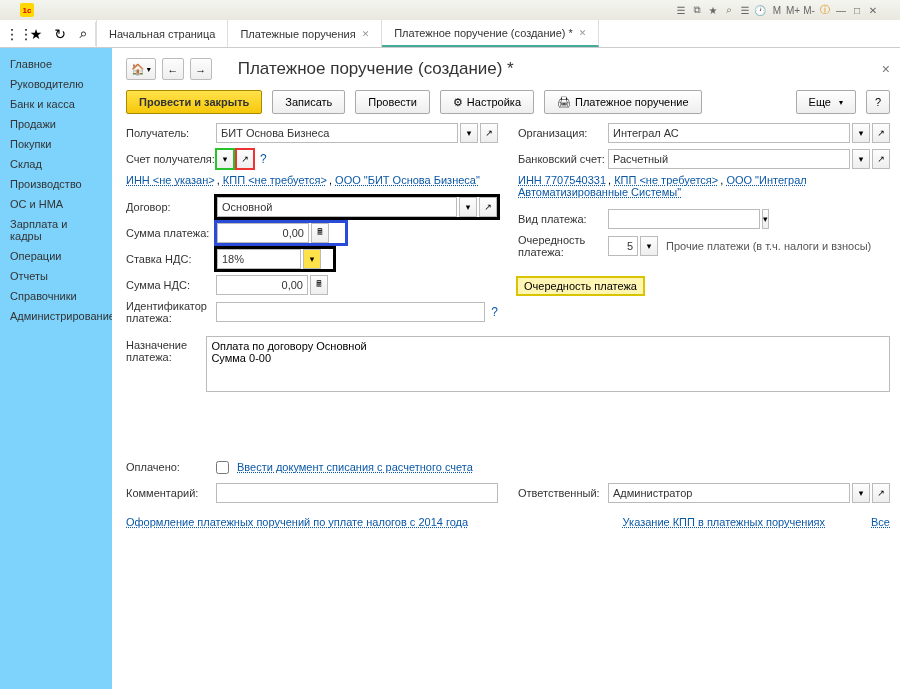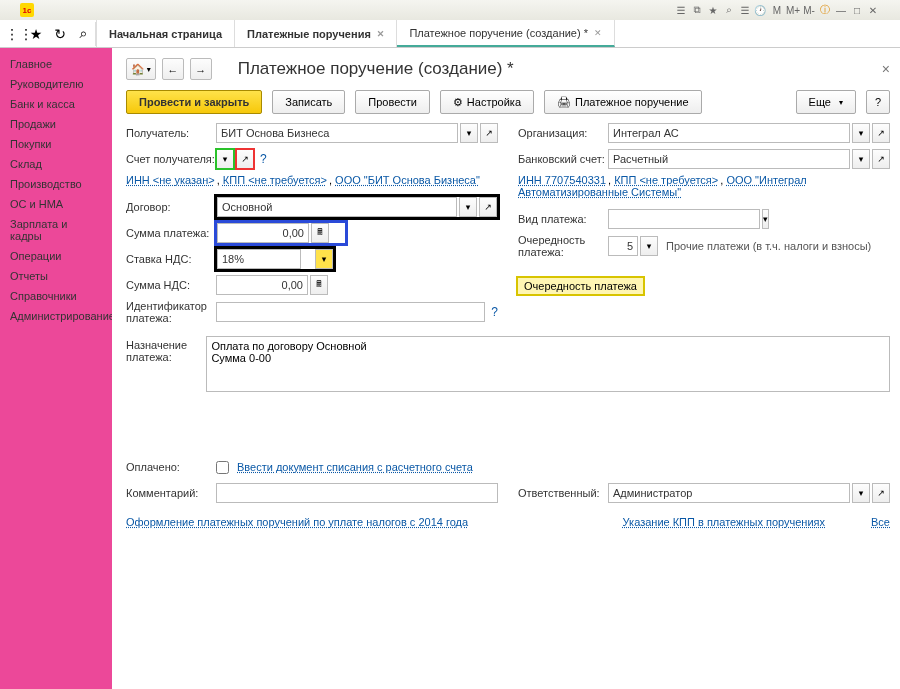--- a/index.html
+++ b/index.html
@@ -7,26 +7,26 @@
 
   .titlebar { background: linear-gradient(#f5f5f0,#e8e8e0); height: 20px; display: flex; align-items: center; padding: 0 20px; font-size: 10px; color: #333; }
   .titlebar .icon-1c { width: 14px; height: 14px; background: #ffd800; border-radius: 2px; margin-right: 4px; display: inline-flex; align-items: center; justify-content: center; font-weight: bold; font-size: 8px; color: #d00; }
   .titlebar .spacer { flex: 1; }
   .titlebar .sys { display: flex; gap: 2px; margin-left: 6px; }
   .titlebar .sys span { width: 14px; height: 14px; display: inline-flex; align-items: center; justify-content: center; font-size: 10px; color: #666; cursor: pointer; }
 
   .top-tabs { background: #fff; border-bottom: 1px solid #ccc; height: 28px; display: flex; align-items: stretch; }
   .top-tabs .icons { display: flex; align-items: center; border-right: 1px solid #ddd; }
   .top-tabs .icons span { width: 24px; height: 24px; display: inline-flex; align-items: center; justify-content: center; font-size: 14px; cursor: pointer; }
-  .top-tabs .tab { padding: 0 12px; display: flex; align-items: center; border-right: 1px solid #ddd; font-size: 11px; color: #333; gap: 6px; cursor: pointer; font-weight: bold; }
+  .top-tabs .tab { padding: 0 12px; display: flex; align-items: center; border-right: 1px solid #ddd; font-size: 11px; color: #333; gap: 6px; cursor: pointer; }
   .top-tabs .tab.active { border-bottom: 2px solid #4a9; font-weight: 500; }
   .top-tabs .tab .close { color: #999; font-size: 9px; cursor: pointer; }
 
   .body-row { display: flex; height: calc(100% - 48px); }
-  .sidebar { width: 112px; background: #ec4899; padding: 6px 0; }
+  .sidebar { width: 112px; background: #7dd3fc; padding: 6px 0; }
   .sidebar a { display: block; padding: 4px 10px; font-size: 11px; color: #333; text-decoration: none; cursor: pointer; }
 
   .content { flex: 1; background: #fff; padding: 10px 10px 10px 14px; overflow: auto; position: relative; }
 
   .head-row { display: flex; align-items: center; gap: 6px; margin-bottom: 10px; }
   .btn-sm { height: 22px; min-width: 22px; border: 1px solid #bbb; background: linear-gradient(#fdfdfd,#eee); display: inline-flex; align-items: center; justify-content: center; border-radius: 2px; font-size: 11px; cursor: pointer; padding: 0 4px; }
   .btn-sm.drop::after { content: "▾"; margin-left: 2px; font-size: 8px; }
   .page-title { font-size: 17px; color: #333; margin-left: 20px; }
   .close-x { margin-left: auto; font-size: 14px; color: #777; cursor: pointer; }
 
@@ -54,21 +54,21 @@
   .input-wrap { flex: 1; display: flex; align-items: center; gap: 2px; }
   .input { height: 20px; border: 1px solid #bbb; background: #fff; padding: 0 4px; font-size: 11px; color: #333; }
   .input.full { flex: 1; }
   .minibtn { width: 18px; height: 20px; border: 1px solid #bbb; background: linear-gradient(#fdfdfd,#eee); display: inline-flex; align-items: center; justify-content: center; font-size: 9px; cursor: pointer; }
   .q { color: #0a58a6; font-size: 12px; margin-left: 4px; cursor: pointer; }
   .textarea { width: 100%; height: 56px; border: 1px solid #bbb; resize: none; padding: 3px 4px; font-size: 11px; font-family: inherit; }
 
   .hl-green { outline: 2px solid #2ac22a; outline-offset: -1px; }
   .hl-red { outline: 2px solid #e33; outline-offset: -1px; }
   .hl-blue { outline: 3px solid #2a4ad8; outline-offset: -1px; }
-  .hl-black { outline: 3px solid #000; outline-offset: -1px; justify-content: space-between; }
+  .hl-black { outline: 3px solid #000; outline-offset: -1px; }
   .hl-yellowfill { background: #ffe24a !important; }
   .hl-yellow-box { outline: 2px solid #d8c400; background: #fff6b3; padding: 2px 6px; }
 
   .info-links { font-size: 11px; margin: 4px 0 10px 0; }
   .info-links .link { margin-right: 2px; }
 
   .bottom-link-row { display: flex; align-items: center; font-size: 11px; margin-top: 8px; }
   .bottom-link-row .right { margin-left: auto; cursor: pointer; }
 </style>
 </head>

